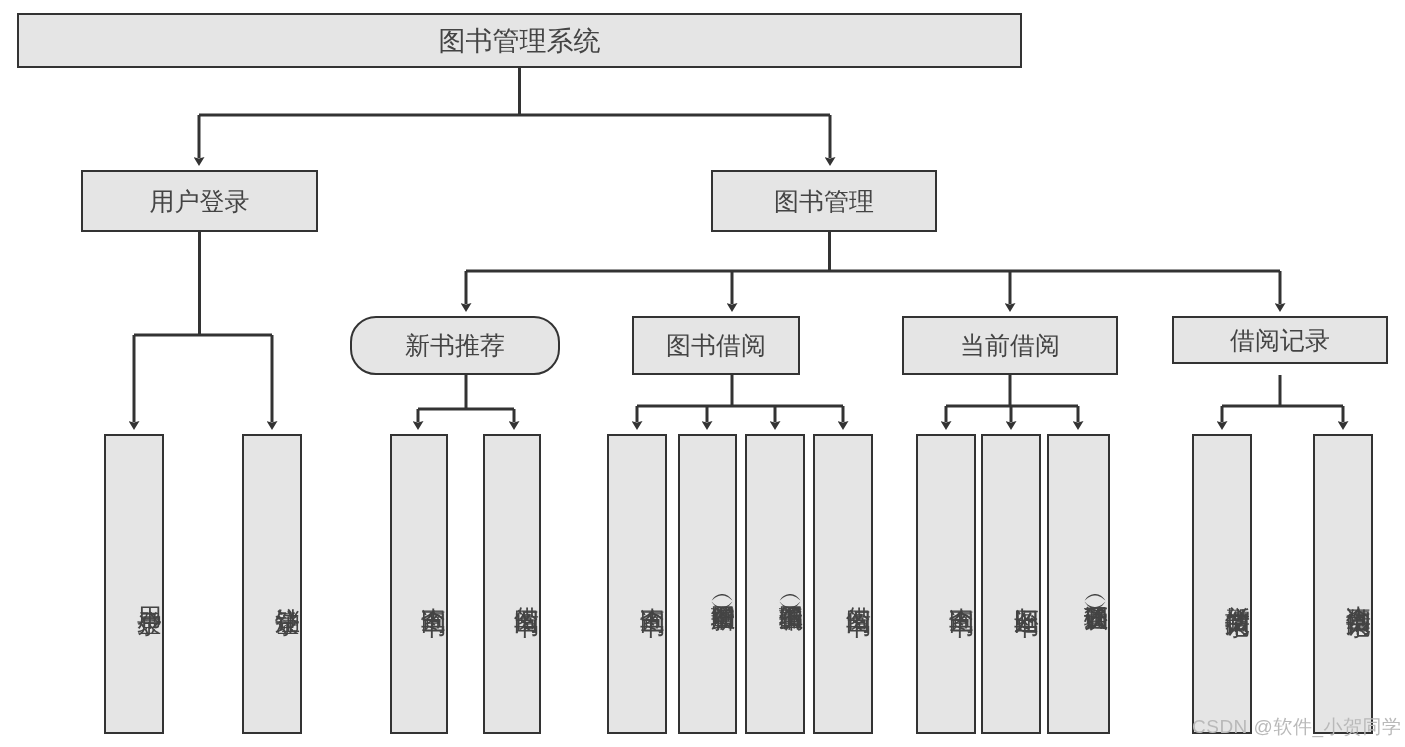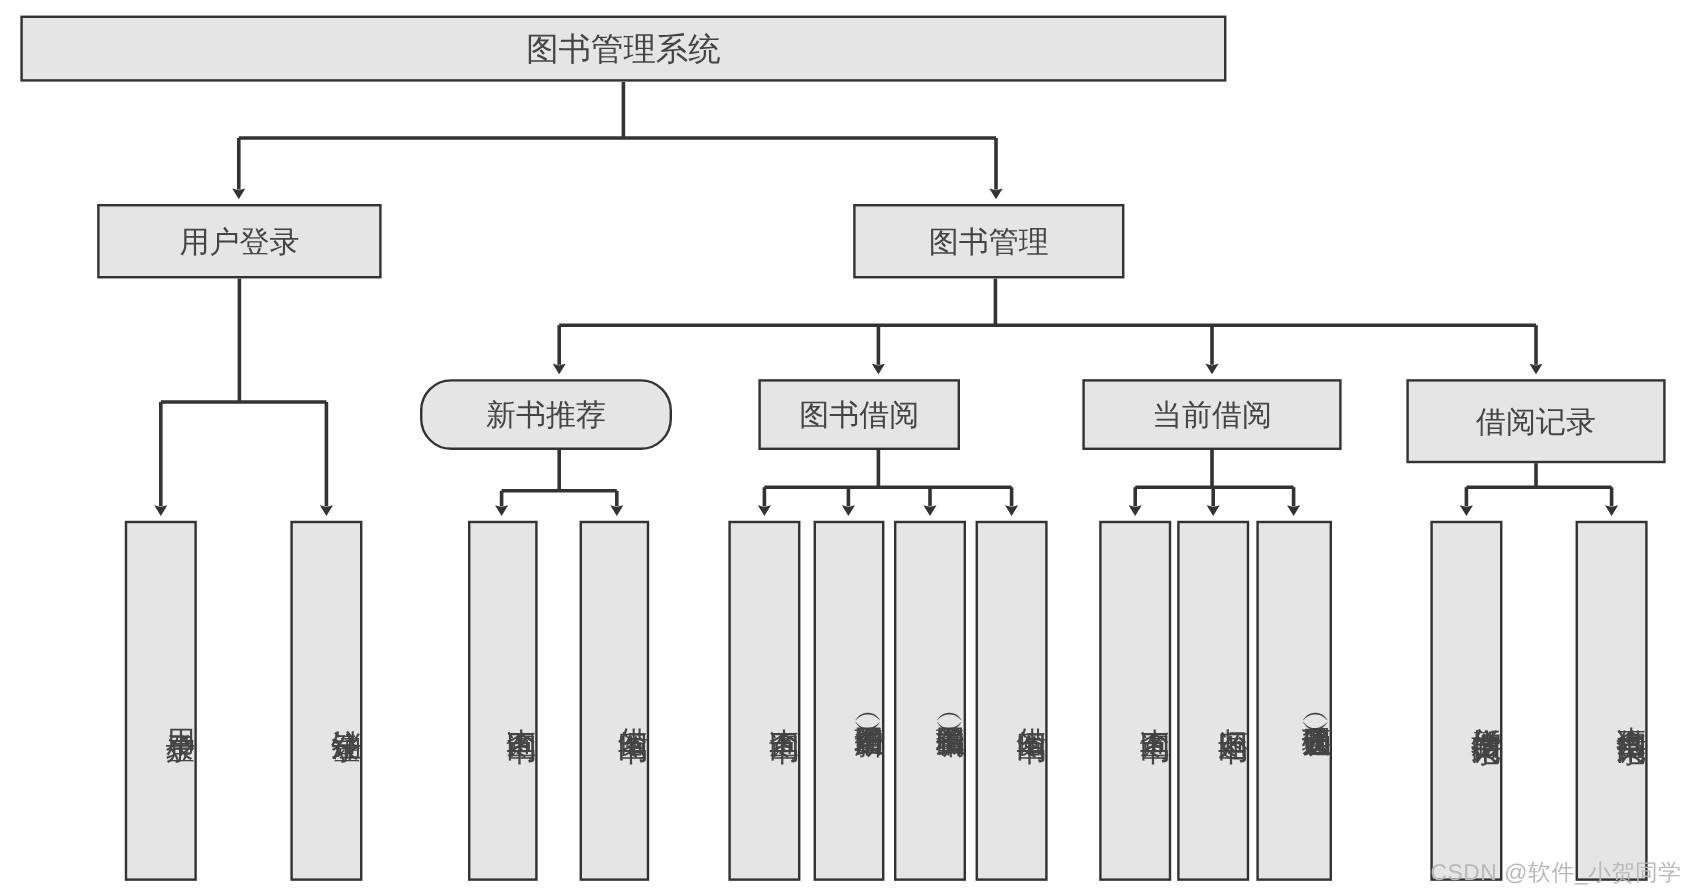--- a/index.html
+++ b/index.html
@@ -128,21 +128,21 @@
   </svg>
 
   <div class="node root" style="left:17px; top:13px; width:1005px; height:55px;">图书管理系统</div>
 
   <div class="node lvl2" style="left:81px; top:170px; width:237px; height:62px;">用户登录</div>
   <div class="node lvl2" style="left:711px; top:170px; width:226px; height:62px;">图书管理</div>
 
   <div class="node lvl3" style="left:350px; top:316px; width:210px; height:59px;border-radius:26px;">新书推荐</div>
   <div class="node lvl3" style="left:632px; top:316px; width:168px; height:59px;">图书借阅</div>
   <div class="node lvl3" style="left:902px; top:316px; width:216px; height:59px;">当前借阅</div>
-  <div class="node lvl3" style="left:1172px; top:316px; width:216px; height:70px;text-align:right;">借阅记录</div>
+  <div class="node lvl3" style="left:1172px; top:316px; width:216px; height:48px;text-align:right;">借阅记录</div>
 
   <div class="node leaf" style="left:104px; top:434px; width:60px; height:300px;">用户登录</div>
   <div class="node leaf" style="left:242px; top:434px; width:60px; height:300px;">注销登录</div>
   <div class="node leaf" style="left:390px; top:434px; width:58px; height:300px;">查询图书</div>
   <div class="node leaf" style="left:483px; top:434px; width:58px; height:300px;">借阅图书</div>
   <div class="node leaf" style="left:607px; top:434px; width:60px; height:300px;">查询图书</div>
   <div class="node leaf tall" style="left:678px; top:434px; width:59px; height:300px;">新增图书（管理员）</div>
   <div class="node leaf tall" style="left:745px; top:434px; width:60px; height:300px;">编辑图书（管理员）</div>
   <div class="node leaf" style="left:813px; top:434px; width:60px; height:300px;">借阅图书</div>
   <div class="node leaf" style="left:916px; top:434px; width:60px; height:300px;">查询图书</div>

